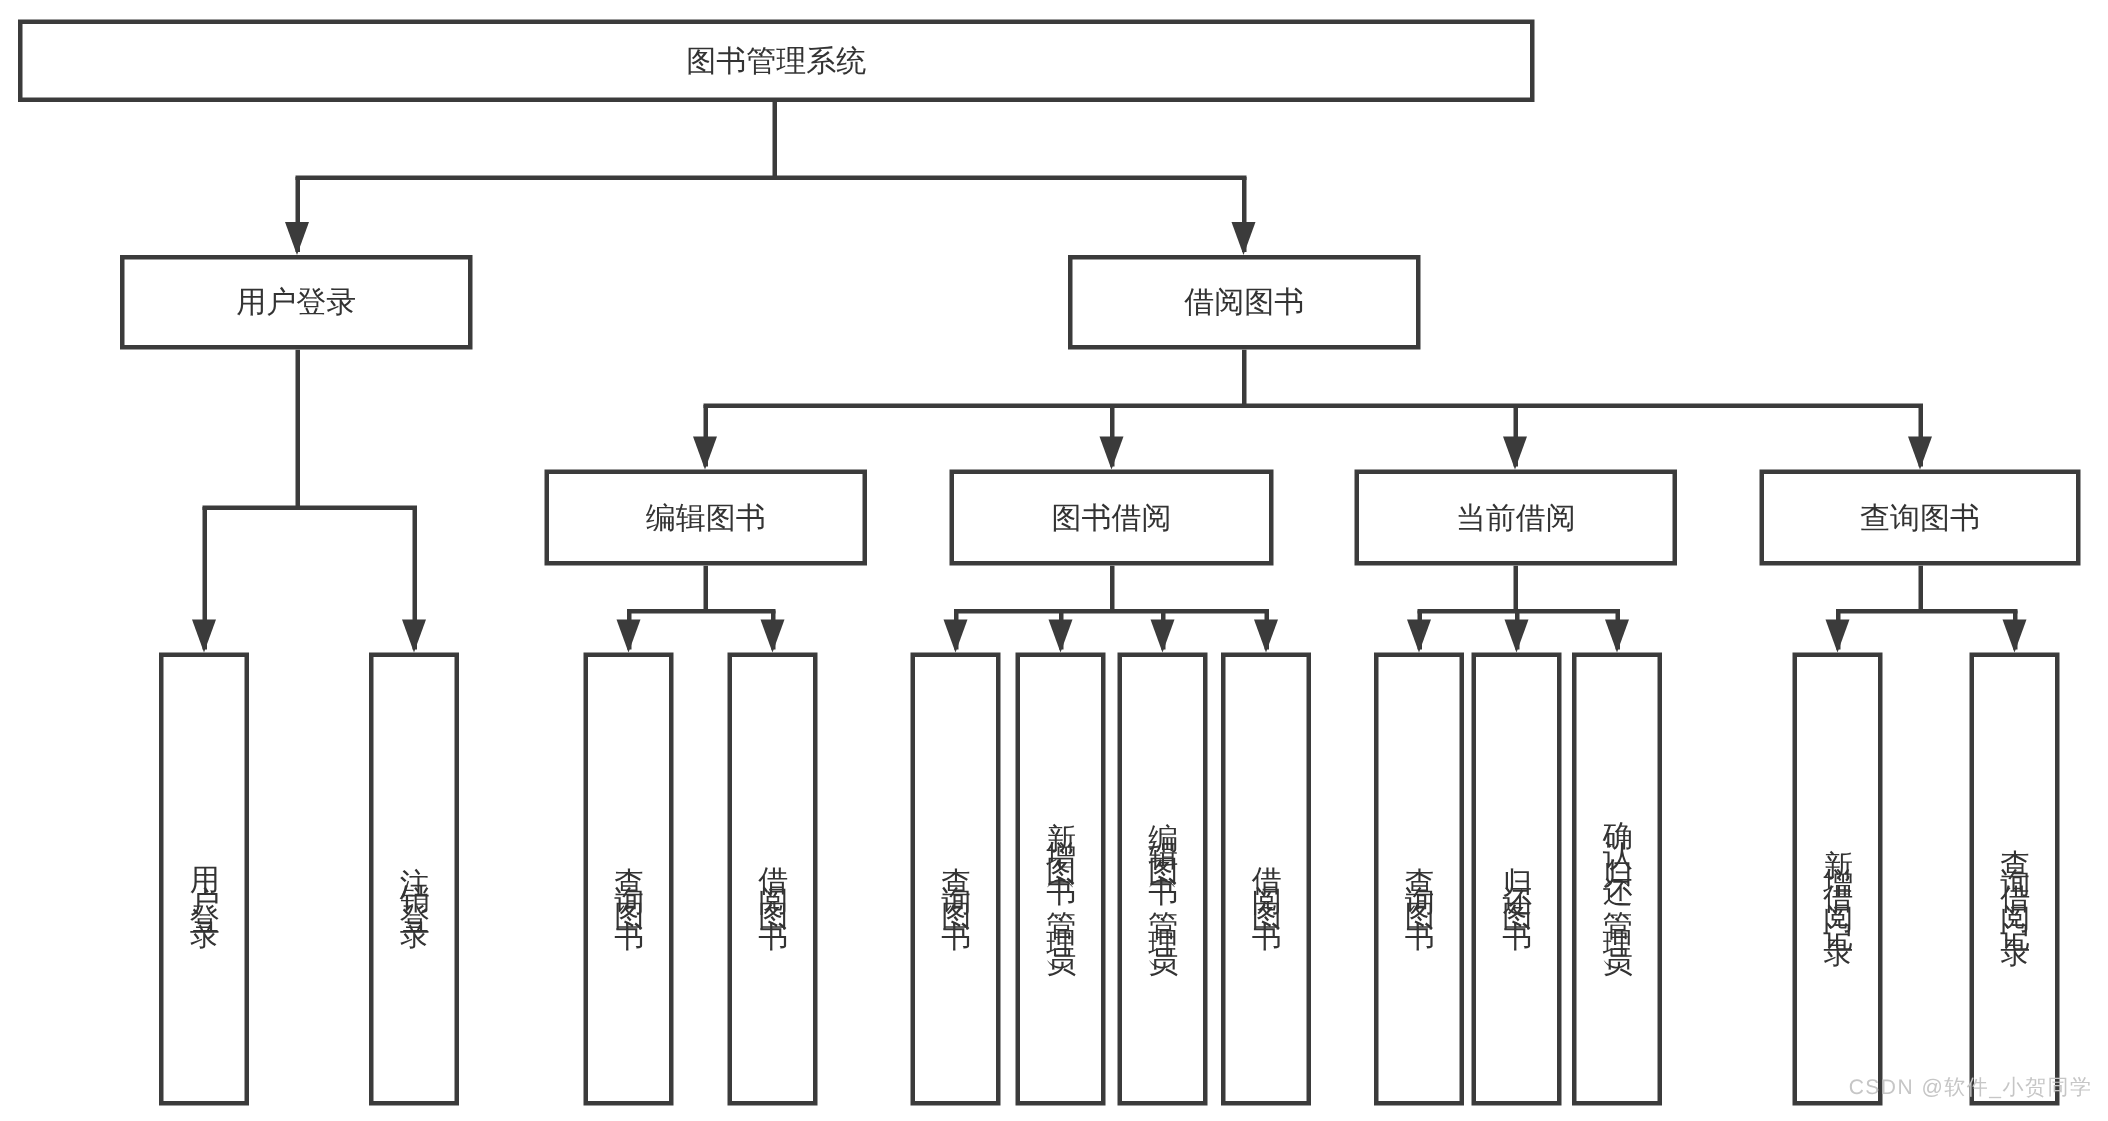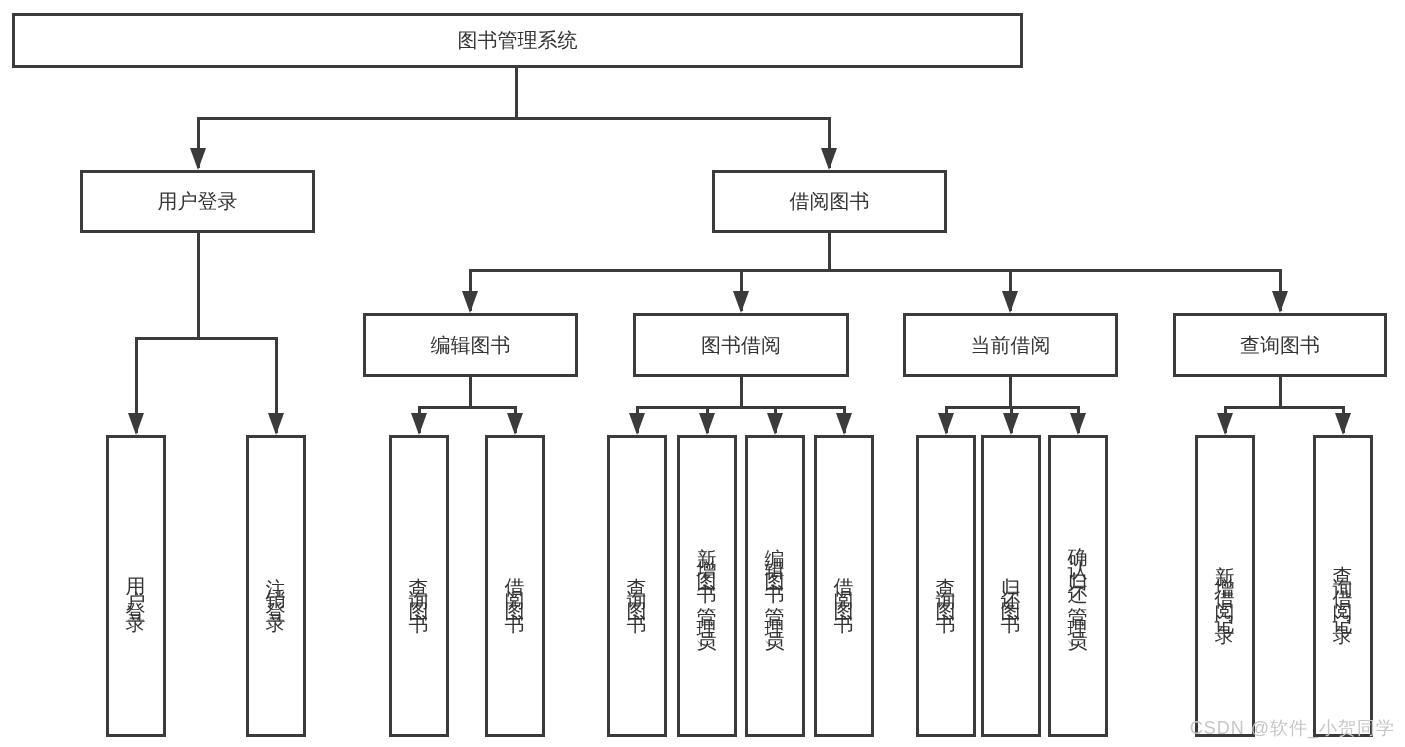--- a/index.html
+++ b/index.html
@@ -36,21 +36,21 @@
   .vline { position:absolute; width:3px;  background:#3b3b3b; z-index:1; }
   .arrow {
     position:absolute; width:0; height:0; z-index:3;
     border-left:8px solid transparent;
     border-right:8px solid transparent;
     border-top:22px solid #3b3b3b;
   }
   .watermark {
     position:absolute;
     right:10px; top:716px;
-    font-size:18px;
+    font-size:14px;
     color:#c6c6c6;
     letter-spacing:1px;
     z-index:5;
     white-space:nowrap;
   }
 </style>
 </head>
 <body>
 
 <div class="canvas">

